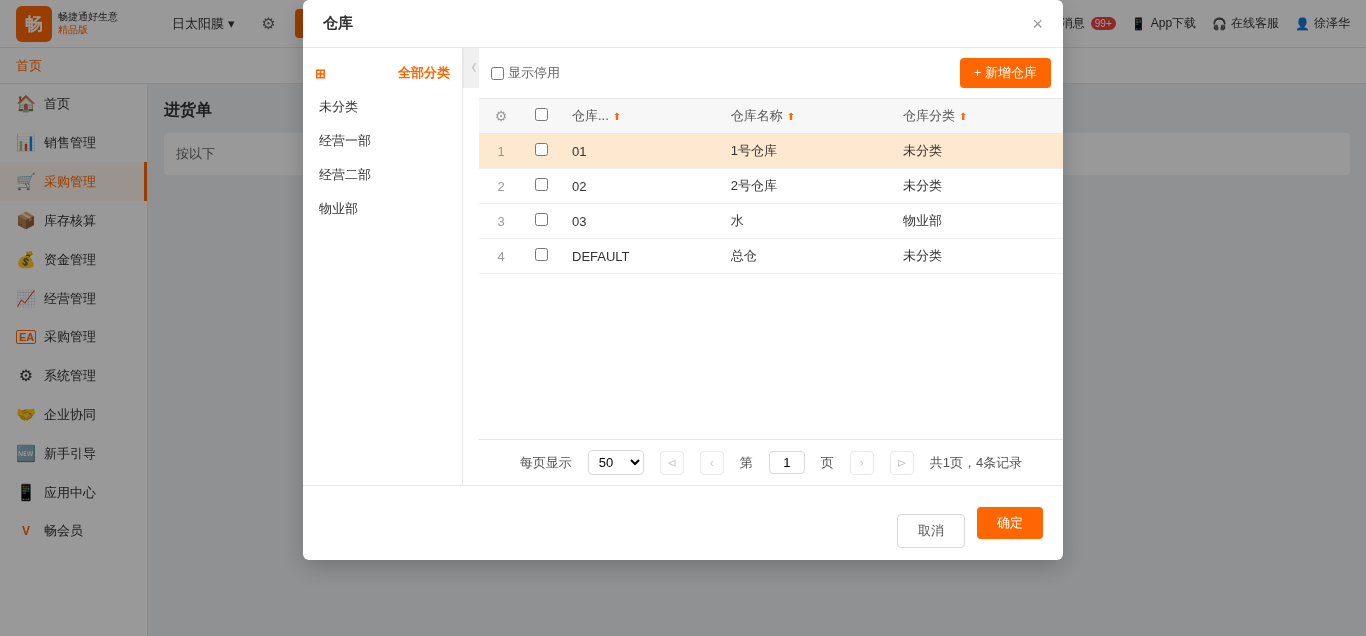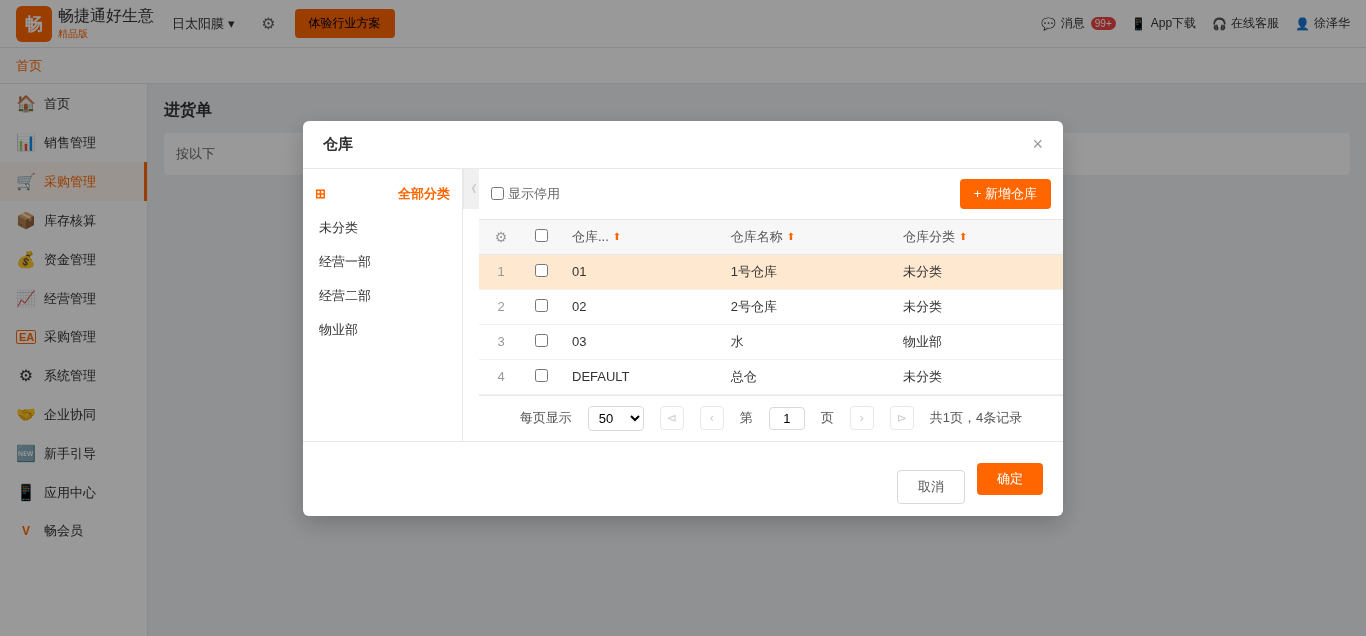--- a/index.html
+++ b/index.html
@@ -22,21 +22,21 @@
       gap: 6px;
       width: 148px;
     }
     .logo-icon {
       width: 36px; height: 36px;
       background: #f60;
       border-radius: 6px;
       display: flex; align-items: center; justify-content: center;
       color: #fff; font-weight: bold; font-size: 18px;
     }
-    .logo-text { font-size: 16px; color: #333; line-height: 1.3; }
+    .logo-text { font-size: 10px; color: #333; line-height: 1.3; }
     .logo-sub { font-size: 10px; color: #f60; }
     .header-center {
       flex: 1;
       display: flex;
       align-items: center;
       gap: 12px;
     }
     .store-selector {
       display: flex; align-items: center; gap: 4px;
       font-size: 13px; color: #333; cursor: pointer;
@@ -128,21 +128,20 @@
       color: #666;
     }
 
     
     .overlay {
       position: fixed;
       top: 0; left: 0; right: 0; bottom: 0;
       background: rgba(0,0,0,0.4);
       z-index: 100;
       display: flex;
-      align-items: center;
       justify-content: center;
     }
 
     
     .modal {
       background: #fff;
       border-radius: 6px;
       width: 760px;
       max-height: 560px;
       display: flex;

